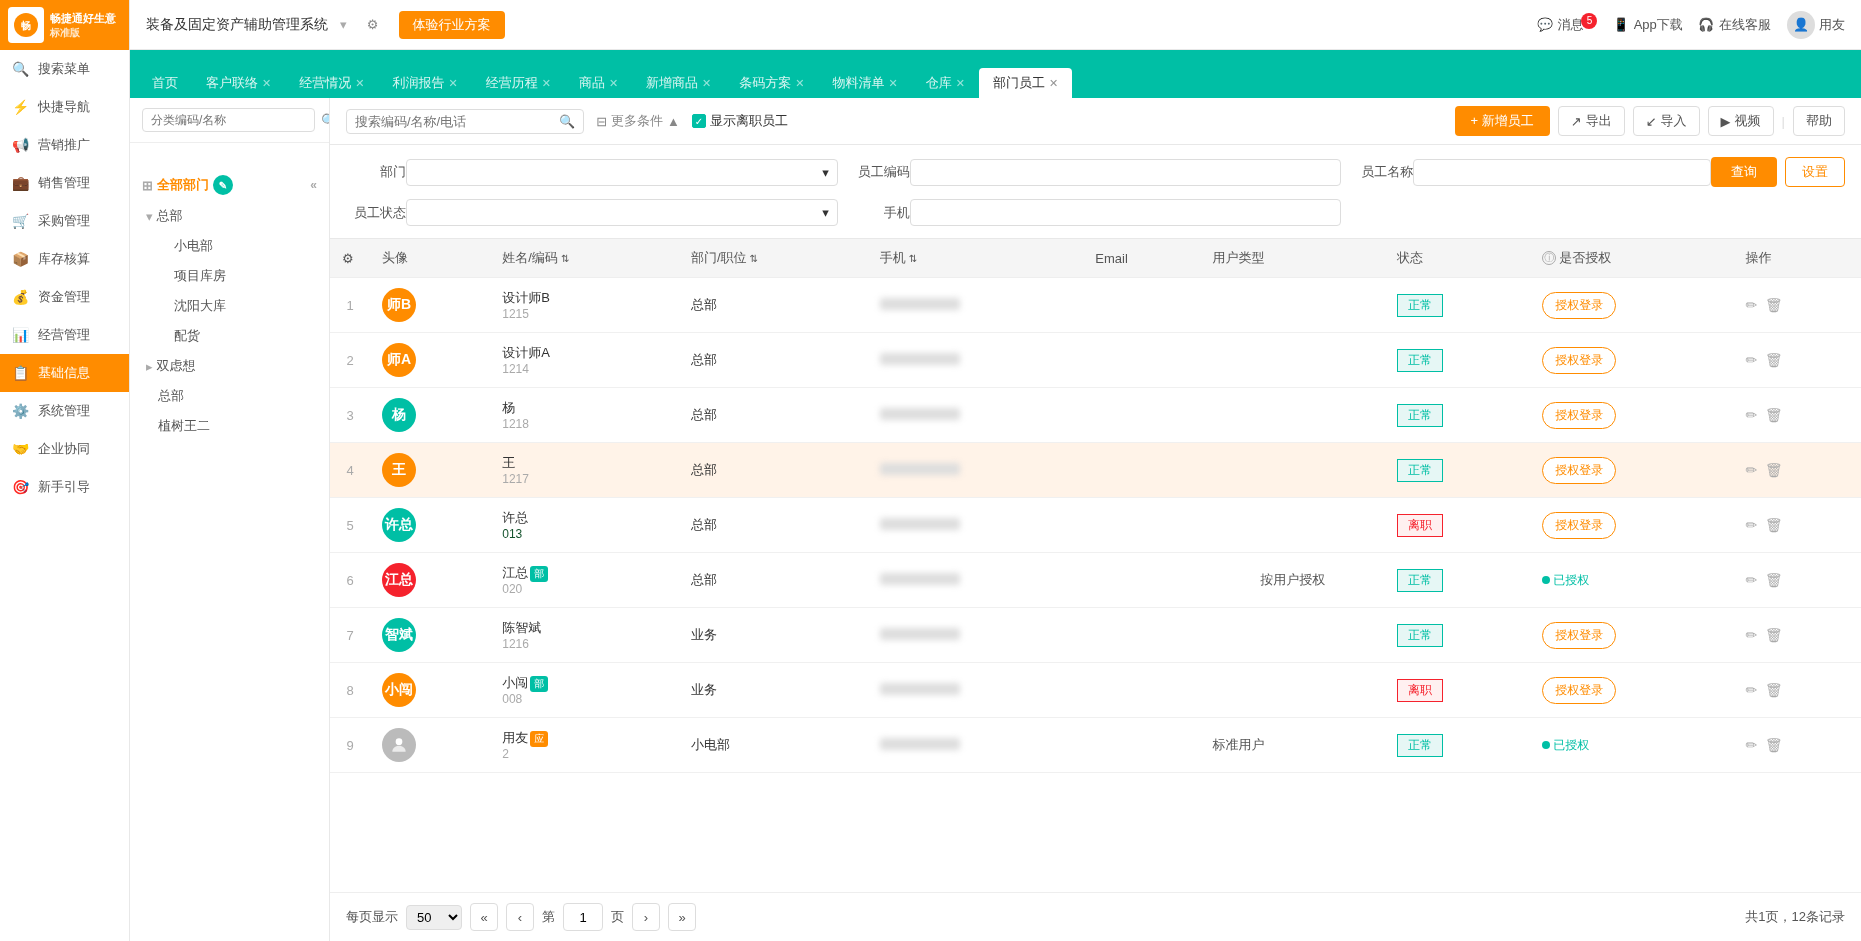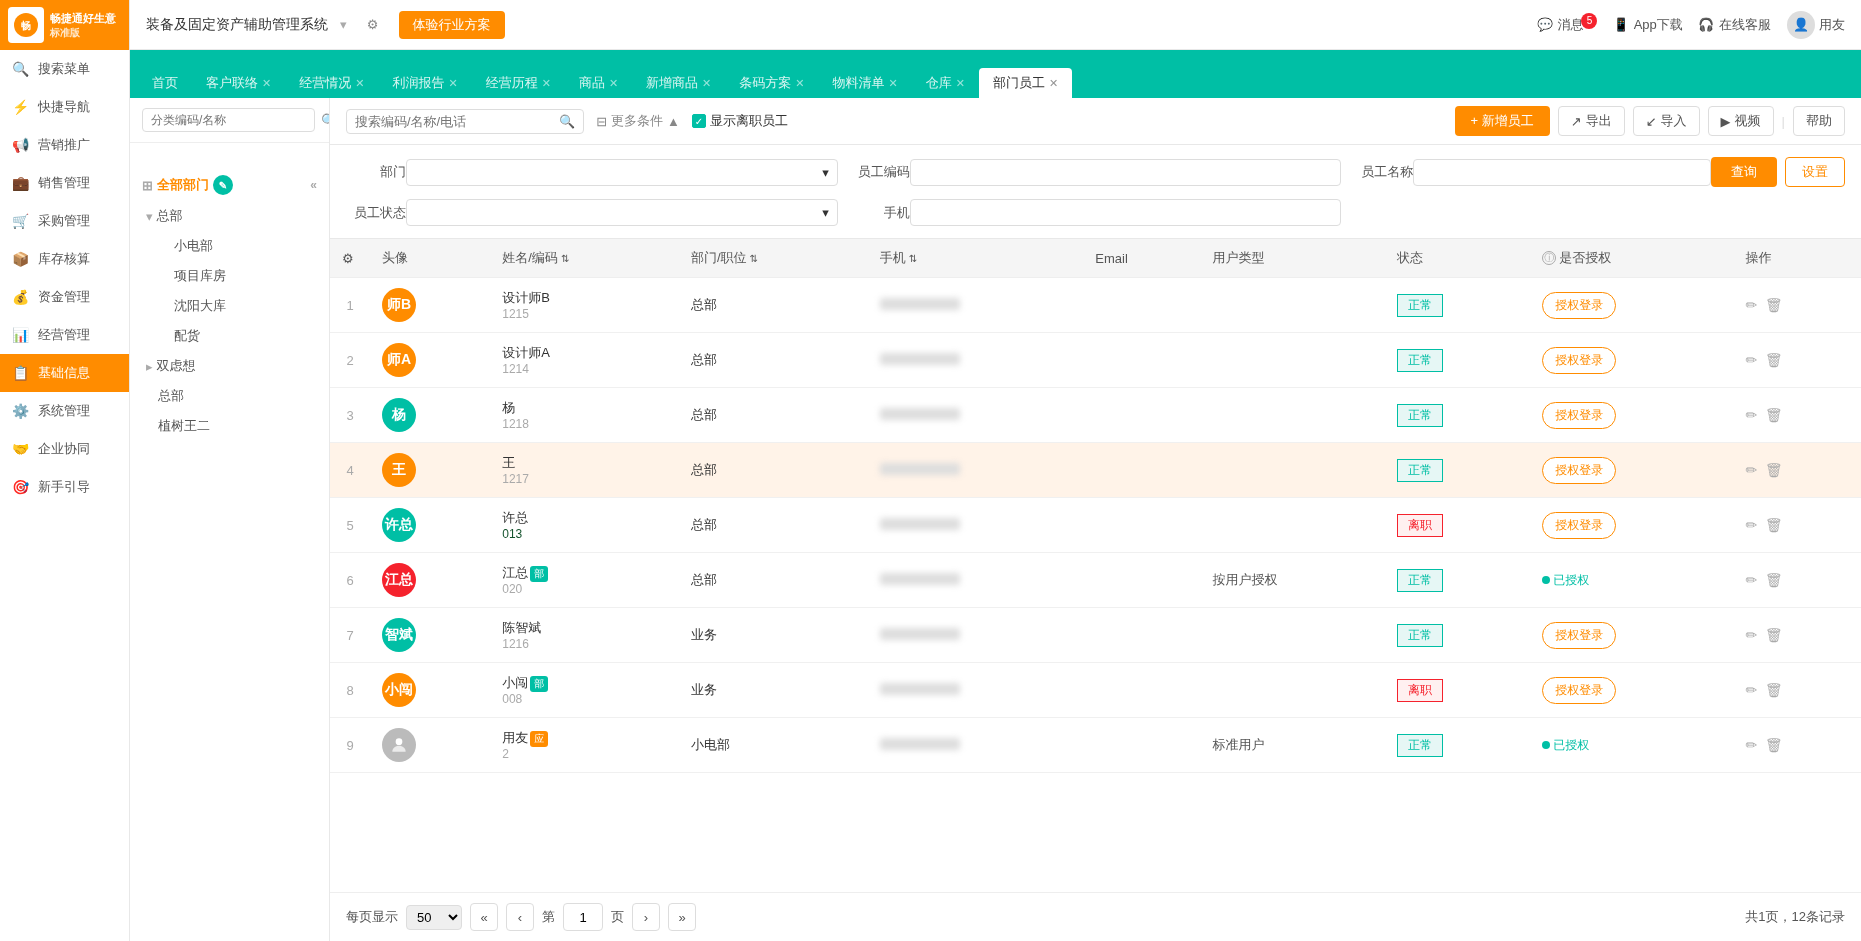--- a/index.html
+++ b/index.html
@@ -514,21 +514,21 @@
     <td>
       <div class="avatar red" style="background:#f5222d;">江总</div>
     </td>
     <td>
       <div style="font-weight:500;">江总<span class="tag-badge teal">部</span></div>
       <div style="color:#aaa;font-size:12px;">020</div>
     </td>
     <td>总部</td>
     <td><span style="display:inline-block;width:80px;height:12px;background:#ddd;border-radius:2px;filter:blur(3px);">&nbsp;&nbsp;&nbsp;&nbsp;&nbsp;&nbsp;&nbsp;&nbsp;</span></td>
     <td style="color:#aaa;"></td>
-    <td style="color:#555;">按用户授权</td>
+    <td style="color:#555;text-align:center;">按用户授权</td>
     <td>
       <span class="status-badge status-normal">正常</span>
     </td>
     <td>
                   <span class="auth-done"><span class="auth-dot"></span>已授权</span>
                 </td>
     <td>
       <div class="op-icons">
         <span class="op-icon">✏</span>
         <span class="op-icon">🗑</span>

